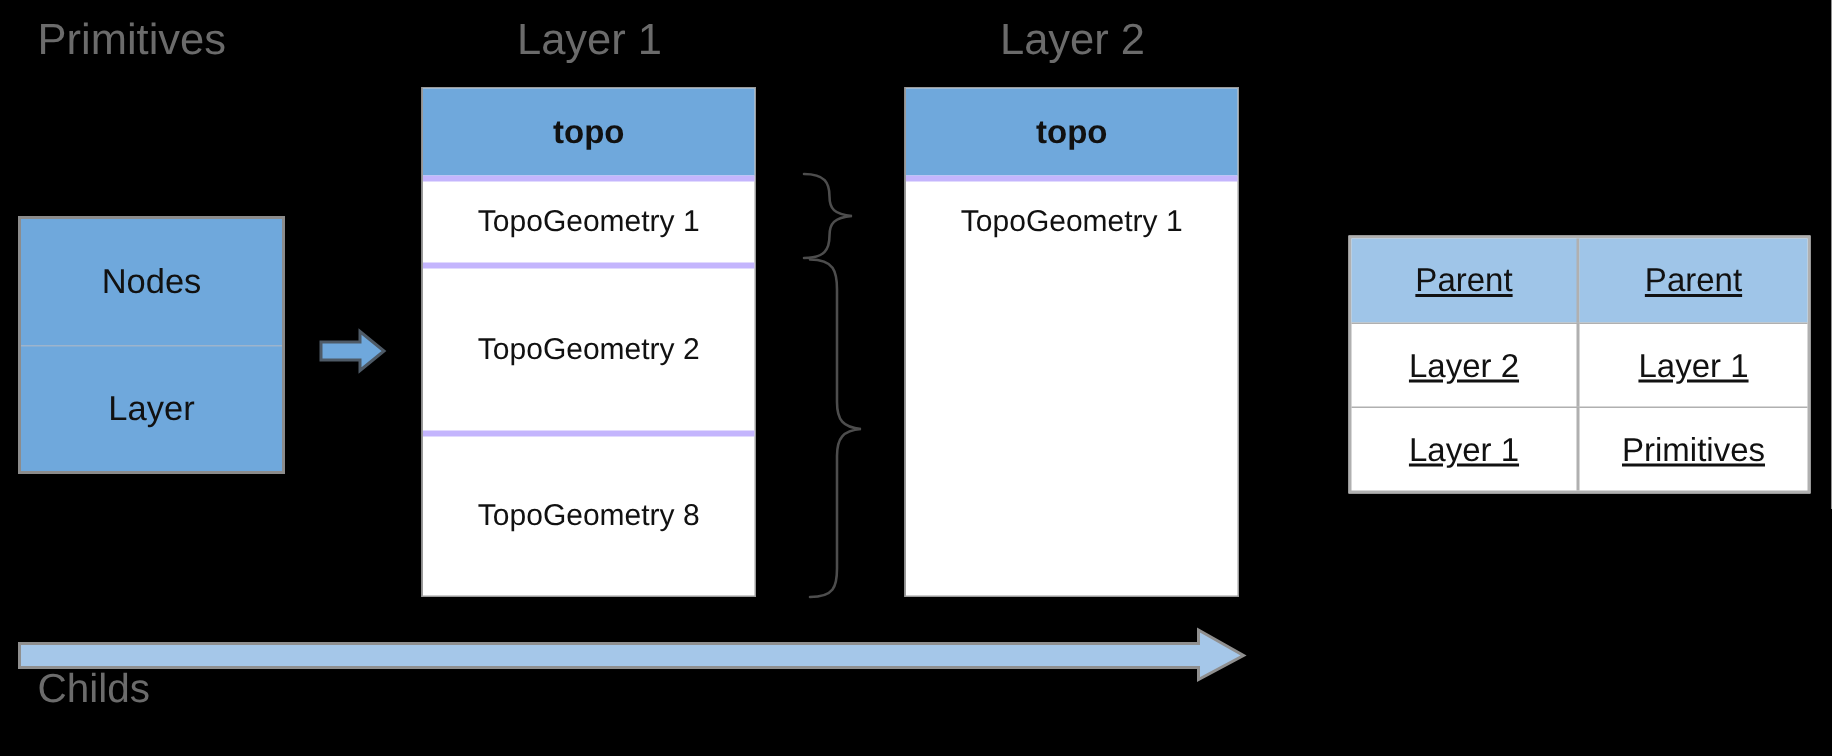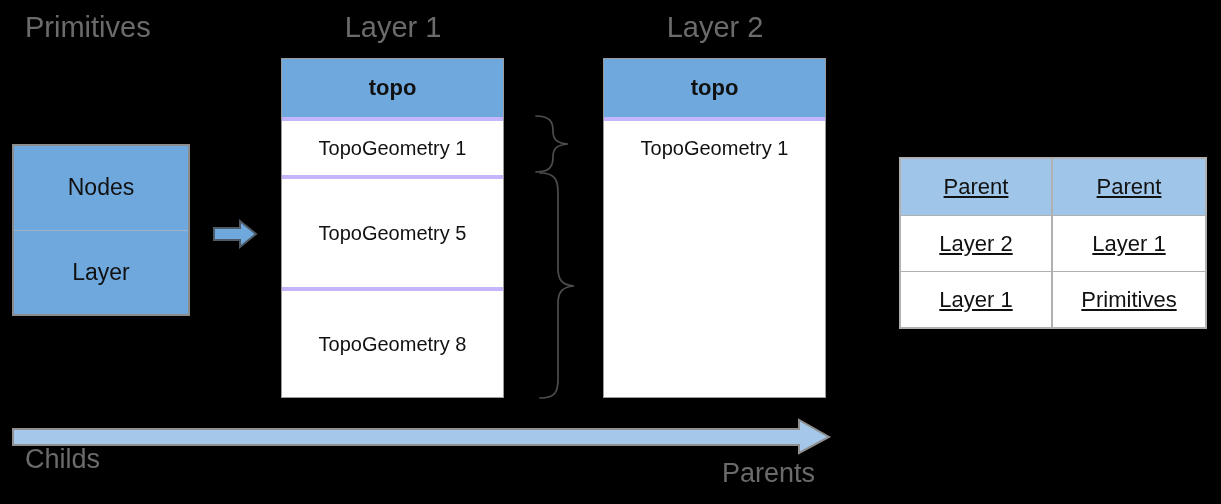--- a/index.html
+++ b/index.html
@@ -135,21 +135,21 @@
   <div class="title" id="title-layer2">Layer 2</div>
 
   <div id="primitives-box">
     <div class="prim-row">Nodes</div>
     <div class="prim-row">Layer</div>
   </div>
 
   <div class="topo-table" id="layer1-table">
     <div class="topo-header">topo</div>
     <div class="topo-row">TopoGeometry 1</div>
-    <div class="topo-row">TopoGeometry 5</div>
+    <div class="topo-row">TopoGeometry 2</div>
     <div class="topo-row">TopoGeometry 8</div>
   </div>
 
   <div class="topo-table" id="layer2-table">
     <div class="topo-header">topo</div>
     <div class="topo-row">TopoGeometry 1</div>
   </div>
 
   <div id="hierarchy-table">
     <div class="h-cell h-head">Parent</div>
@@ -169,15 +169,14 @@
 
     <path d="M 540 173 C 556 173 558 181 558 193 L 558 268
          C 558 280 562 285 574 286
          C 562 287 558 292 558 304 L 558 379
          C 558 391 556 398 540 398" fill="none" stroke="#4d4d4d" stroke-width="1.7" stroke-linecap="round"></path>
 
     <polygon points="13,429 799,429 799,420 829,437 799,453 799,445 13,445" fill="#a5c7e9" stroke="#8f8f8f" stroke-width="2" stroke-linejoin="miter"></polygon>
   </svg>
 
   <div class="bottom-label" id="label-childs">Childs</div>
-  <div class="bottom-label" id="label-parents">Parents</div>
 
 </div>
 
 </body></html>

